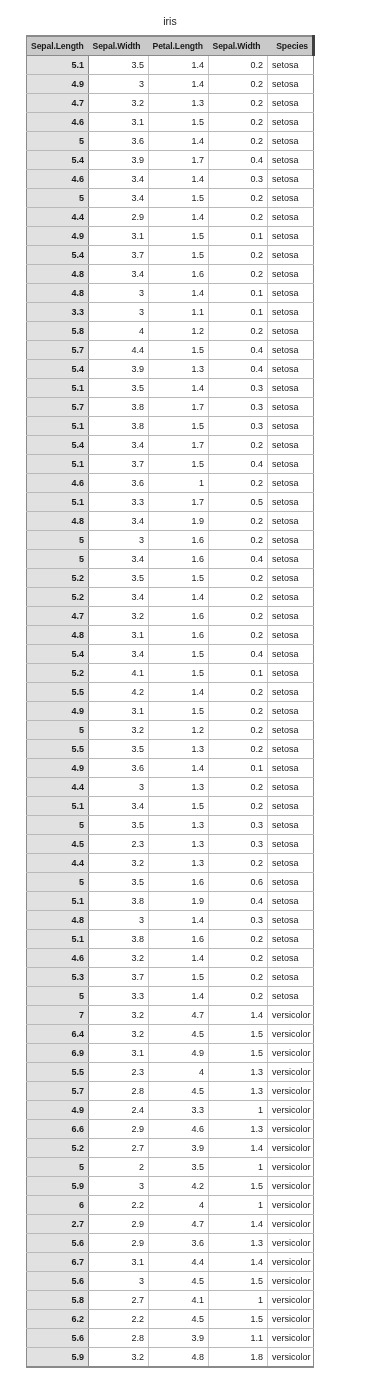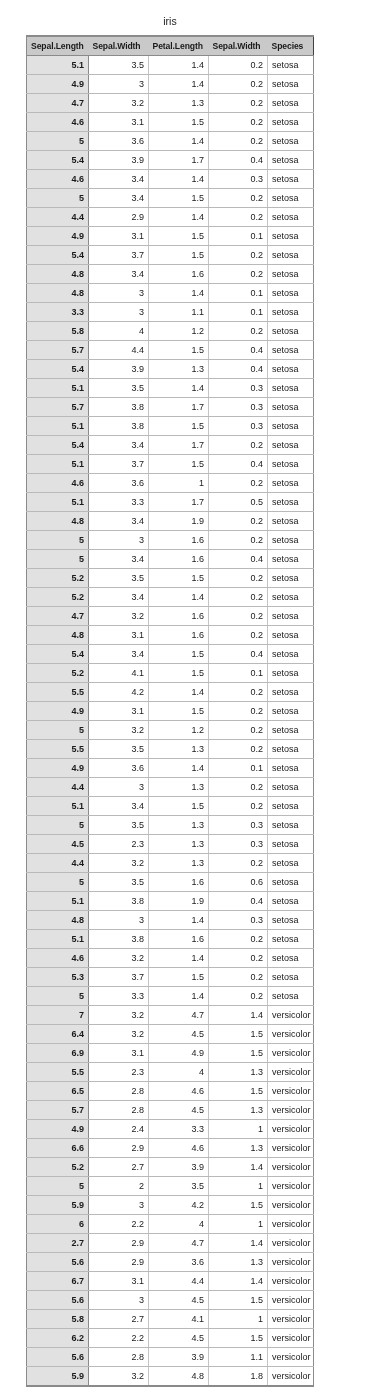--- a/index.html
+++ b/index.html
@@ -88,21 +88,22 @@
   }
 
   table.data-table tbody td.leftedge {
     border-left: 1px solid #8a8a8a;
   }
 
   table.data-table thead th.leftedge {
     border-left: 1px solid #8a8a8a;
   }
   table.data-table thead th.rightedge {
-    border-right: 1px solid #404040;
+    border-right: 3px solid #404040;
+    text-align: right;
   }
 
   table.data-table tbody tr:last-child td {
     border-bottom: 2px solid #8a8a8a;
   }
 
   col.c0 { width: 62px; }
   col.c1 { width: 60px; }
   col.c2 { width: 60px; }
   col.c3 { width: 59px; }
@@ -506,27 +507,20 @@
             <td class="txt">versicolor</td>
           </tr>
           <tr>
             <td class="rowname leftedge">5.5</td>
             <td class="num">2.3</td>
             <td class="num">4</td>
             <td class="num">1.3</td>
             <td class="txt">versicolor</td>
           </tr>
           <tr>
-            <td class="rowname leftedge">6.5</td>
-            <td class="num">2.8</td>
-            <td class="num">4.6</td>
-            <td class="num">1.5</td>
-            <td class="txt">versicolor</td>
-          </tr>
-          <tr>
             <td class="rowname leftedge">5.7</td>
             <td class="num">2.8</td>
             <td class="num">4.5</td>
             <td class="num">1.3</td>
             <td class="txt">versicolor</td>
           </tr>
           <tr>
             <td class="rowname leftedge">4.9</td>
             <td class="num">2.4</td>
             <td class="num">3.3</td>

